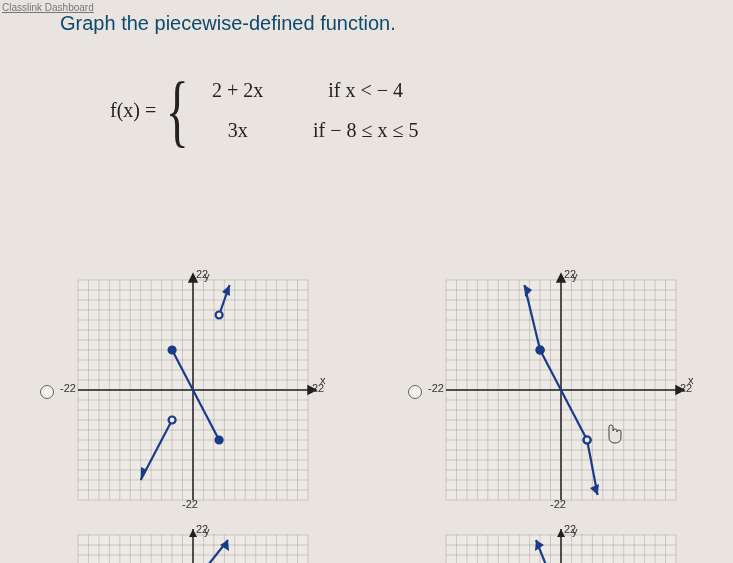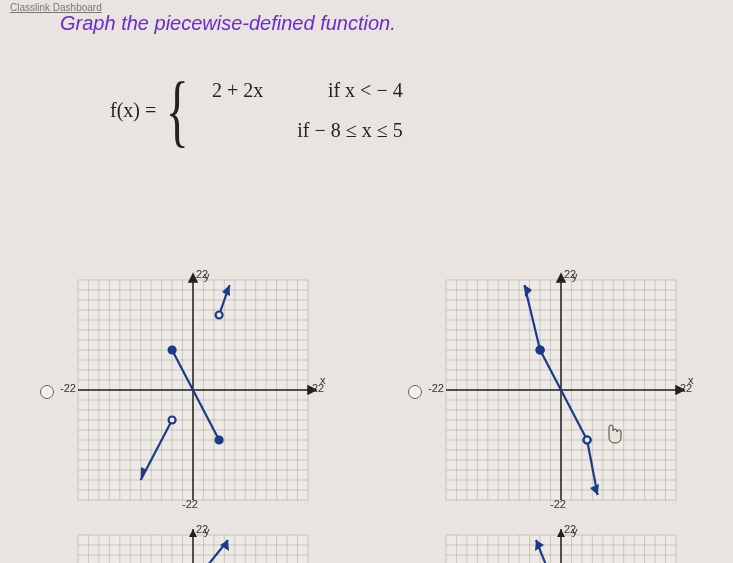--- a/index.html
+++ b/index.html
@@ -7,59 +7,58 @@
     width: 733px;
     height: 563px;
     background: #e9e4df;
     font-family: Arial, sans-serif;
     overflow: hidden;
     position: relative;
   }
   .dash-link {
     position: absolute;
     top: 2px;
-    left: 10px;
+    left: 2px;
     font-size: 10px;
     color: #777;
     text-decoration: underline;
     cursor: pointer;
   }
   .question {
     position: absolute;
     top: 12px;
     left: 60px;
     font-size: 20px;
-    color: #6d28d9;
-    font-style: italic;
+    color: #0c4a6e;
   }
   .fn-block {
     position: absolute;
     top: 70px;
     left: 110px;
     display: flex;
     align-items: center;
     font-family: "Times New Roman", serif;
     font-size: 20px;
     color: #222;
   }
   .brace {
     font-size: 80px;
     line-height: 80px;
     margin: 0 6px 0 2px;
     font-weight: 100;
     transform: scaleX(0.6);
   }
   .pieces {
     display: flex;
-    gap: 20px;
+    gap: 38px;
   }
   .col { display: flex; flex-direction: column; gap: 16px; }
   .col div { height: 24px; line-height: 24px; }
   .expr { text-align: center; min-width: 70px; }
-  .cond { text-align: right; min-width: 110px; }
+  .cond { text-align: center; min-width: 110px; }
   .answers {
     position: absolute;
     top: 270px;
     left: 40px;
     display: flex;
     gap: 80px;
   }
   .option { display: flex; align-items: center; gap: 14px; }
   .radio {
     width: 14px; height: 14px;
@@ -89,20 +88,21 @@
 <a class="dash-link">Classlink Dashboard</a>
 
 <div class="question">Graph the piecewise-defined function.</div>
 
 <div class="fn-block">
   <span>f(x) =</span>
   <span class="brace">{</span>
   <div class="pieces">
     <div class="col">
       <div class="expr">2 + 2x</div>
+      <div class="expr">3x</div>
     </div>
     <div class="col">
       <div class="cond">if x &lt; − 4</div>
       <div class="cond">if − 8 ≤ x ≤ 5</div>
     </div>
   </div>
 </div>
 
 <div class="answers">
 

